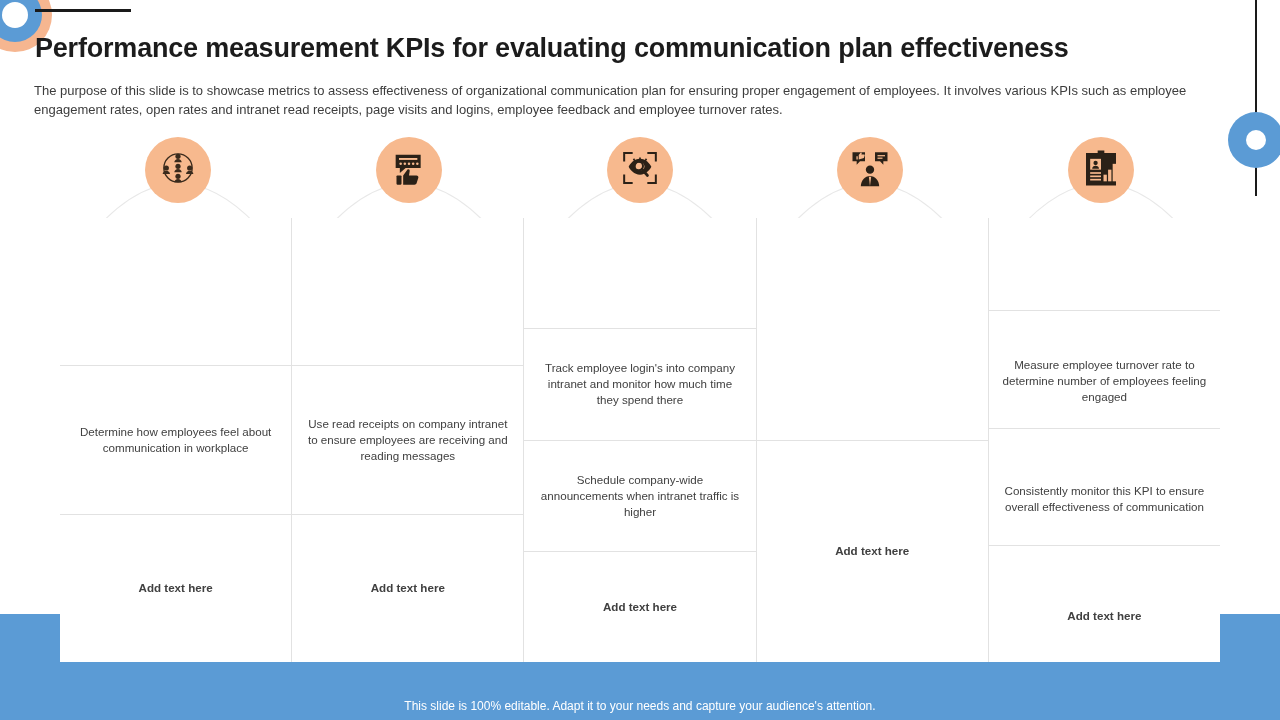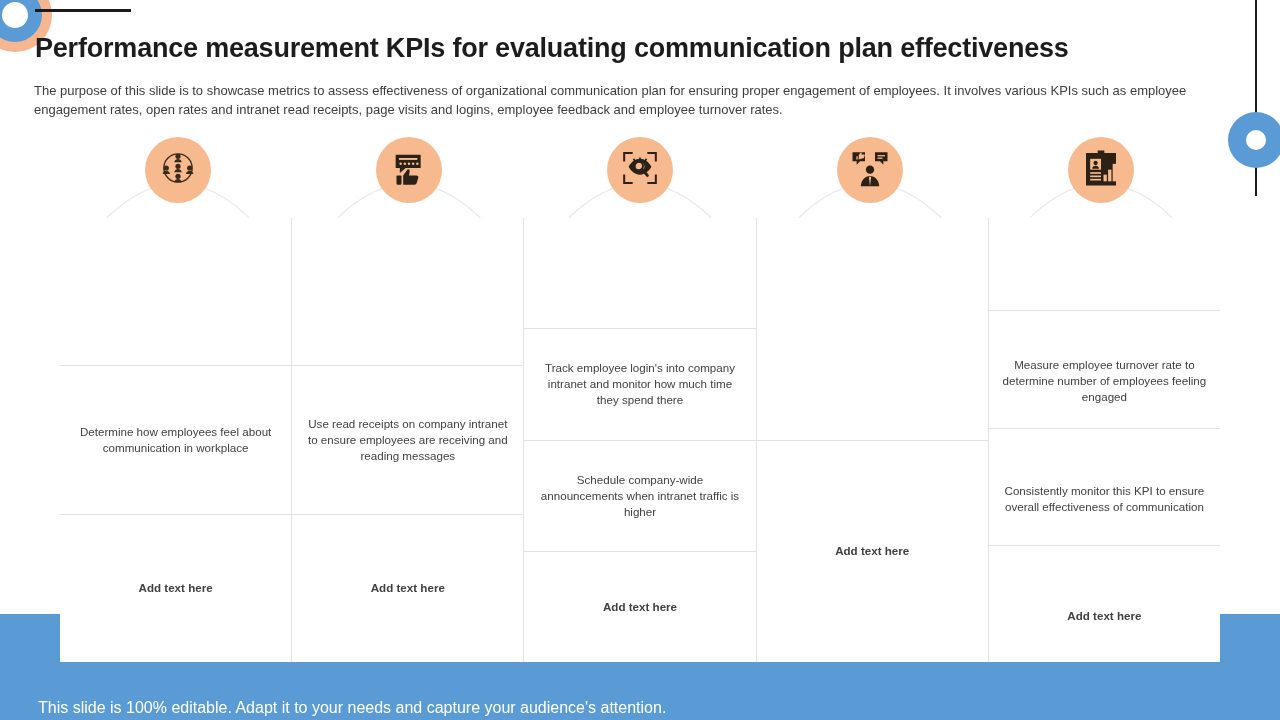--- a/index.html
+++ b/index.html
@@ -105,21 +105,21 @@
     background:#f9b98f; border-radius:27px;
     display:flex; align-items:center; justify-content:center;
     text-align:center;
     font-size:14.2px; font-weight:bold; color:#2f2012;
     line-height:1.2; padding:0 10px;
   }
 
   
   #footer-note {
     position:absolute; left:0; top:699px; width:1280px;
-    font-size:16px; color:#ffffff;padding-left:38px;
+    text-align:center; font-size:12px; color:#ffffff;
   }
 </style>
 </head>
 <body>
 
 <div id="deco-blue-band"></div>
 <div id="deco-topleft-rings"></div>
 <div id="deco-top-rule"></div>
 <div id="deco-right-rule"></div>
 <div id="deco-right-donut"></div>

